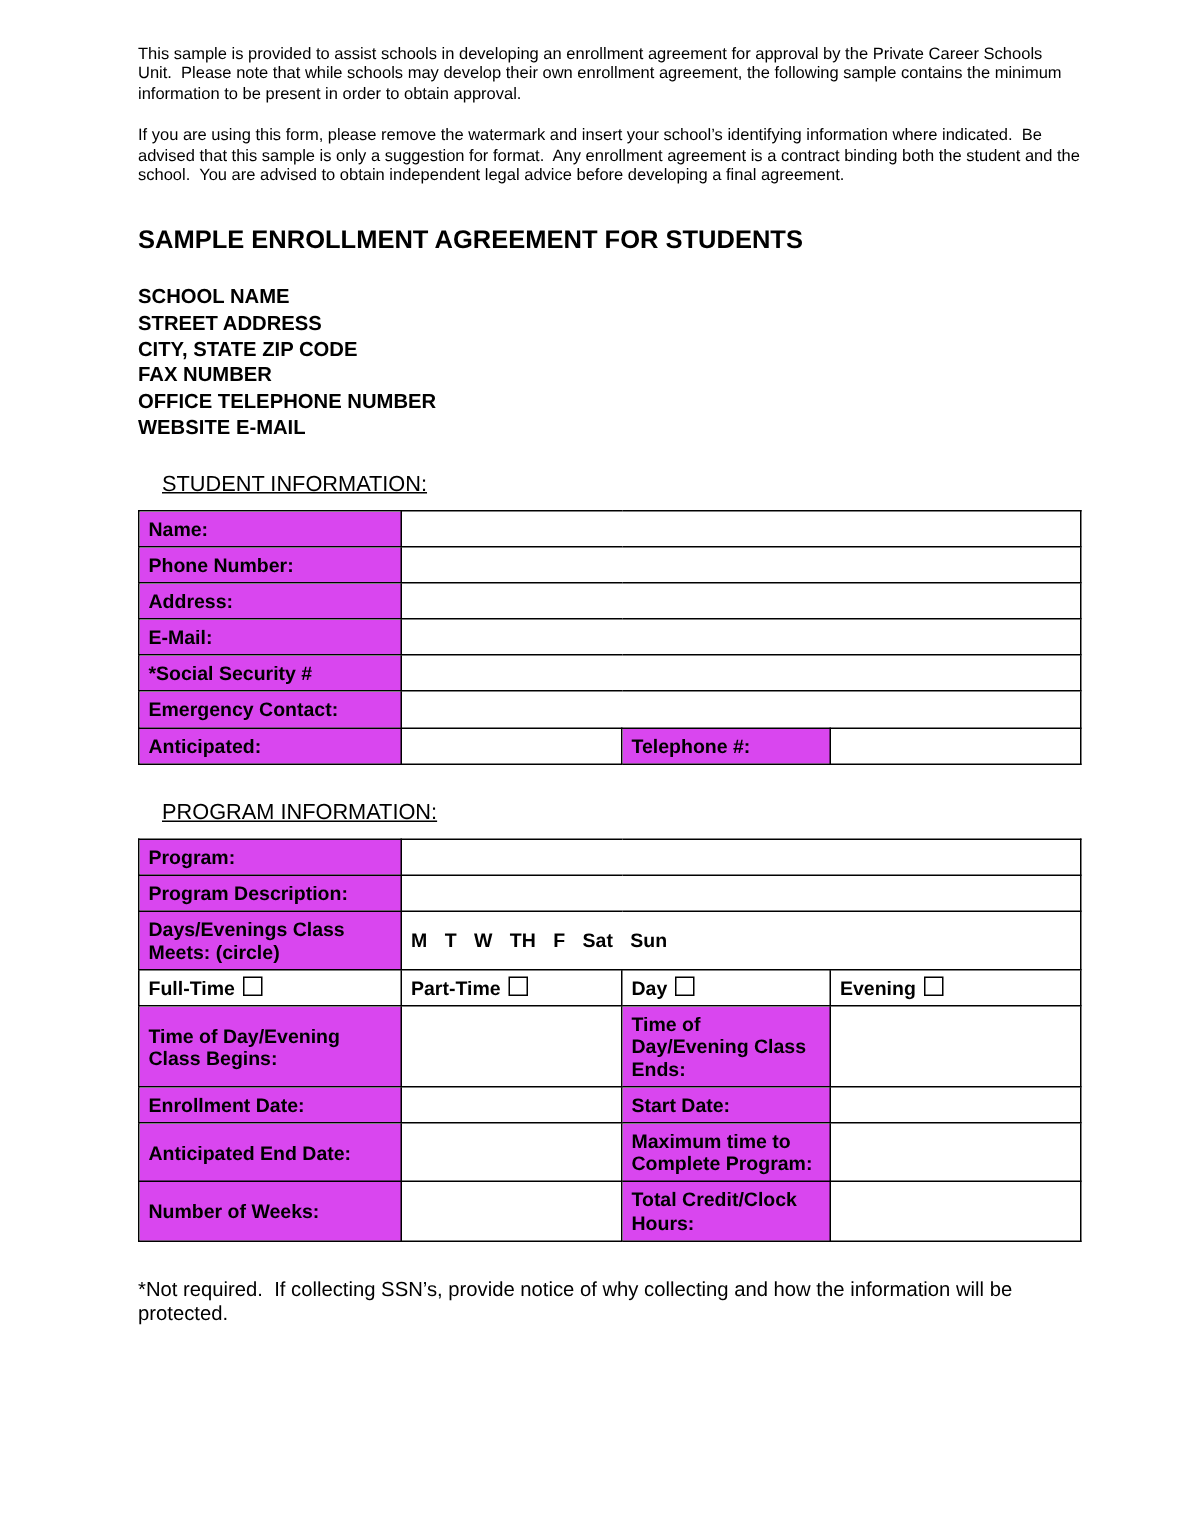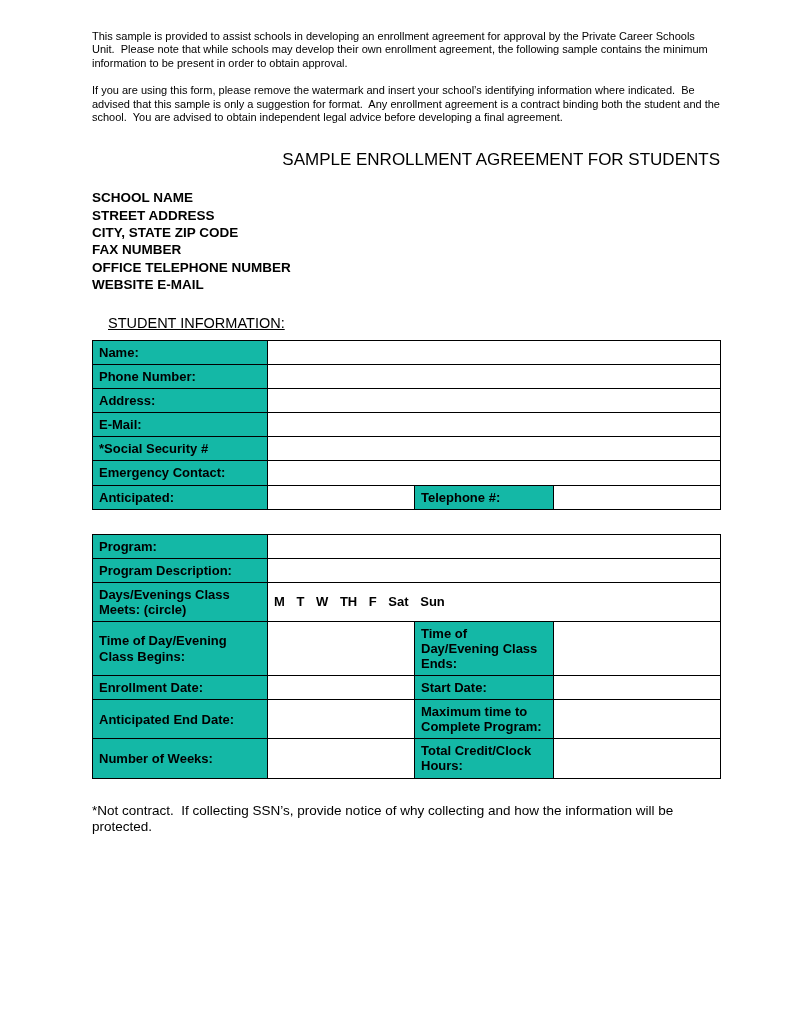--- a/index.html
+++ b/index.html
@@ -15,22 +15,22 @@
 
   .body-text {
     font-size: 11px;
     line-height: 1.22;
     margin: 0 0 14px 0;
     white-space: pre-wrap;
   }
 
   .doc-title {
     font-size: 17px;
-    font-weight: normal;
-    text-align: right;
+    font-weight: bold;
+    text-align: left;
     margin: 26px 0 19px 0;
   }
 
   .school-block {
     text-align: left;
     font-weight: bold;
     font-size: 13.5px;
     line-height: 1.28;
     margin-bottom: 22px;
   }
@@ -50,21 +50,21 @@
   }
   .form-table td {
     border: 1px solid #000000;
     padding: 4px 6px;
     font-size: 13px;
     line-height: 1.16;
     vertical-align: middle;
     overflow: hidden;
   }
   .label { font-weight: bold; }
-  .shade { background: #14b8a6; }
+  .shade { background: #d946ef; }
   .c1 { width: 175px; }
   .c2 { width: 147px; }
   .c3 { width: 139px; }
   .c4 { width: 167px; }
 
   .days {
     font-weight: bold;
     word-spacing: 8px;
   }
 
@@ -140,20 +140,21 @@
       </tr>
       <tr>
         <td class="label shade">Anticipated:</td>
         <td></td>
         <td class="label shade">Telephone #:</td>
         <td></td>
       </tr>
     </tbody>
   </table>
 
+  <h2 class="section-heading">PROGRAM INFORMATION:</h2>
 
   <table class="form-table">
     <colgroup>
         <col class="c1">
         <col class="c2">
         <col class="c3">
         <col class="c4">
       </colgroup>
     <tbody>
       <tr>
@@ -162,20 +163,34 @@
       </tr>
       <tr>
         <td class="label shade">Program Description:</td>
         <td colspan="3"></td>
       </tr>
       <tr>
         <td class="label shade">Days/Evenings Class Meets: (circle)</td>
         <td colspan="3" class="days">M T W TH F Sat Sun</td>
       </tr>
       <tr>
+        <td class="label">
+          <span>Full-Time</span><span class="checkbox"></span>
+        </td>
+        <td class="label">
+          <span>Part-Time</span><span class="checkbox"></span>
+        </td>
+        <td class="label">
+          <span>Day</span><span class="checkbox"></span>
+        </td>
+        <td class="label">
+          <span>Evening</span><span class="checkbox"></span>
+        </td>
+      </tr>
+      <tr>
         <td class="label shade">Time of Day/Evening Class Begins:</td>
         <td></td>
         <td class="label shade">Time of Day/Evening Class Ends:</td>
         <td></td>
       </tr>
       <tr>
         <td class="label shade">Enrollment Date:</td>
         <td></td>
         <td class="label shade">Start Date:</td>
         <td></td>
@@ -188,15 +203,15 @@
       </tr>
       <tr>
         <td class="label shade">Number of Weeks:</td>
         <td></td>
         <td class="label shade">Total Credit/Clock Hours:</td>
         <td></td>
       </tr>
     </tbody>
   </table>
 
-  <p class="footnote">*Not contract.  If collecting SSN’s, provide notice of why collecting and how the information will be protected.</p>
+  <p class="footnote">*Not required.  If collecting SSN’s, provide notice of why collecting and how the information will be protected.</p>
 
 </div>
 
 </body></html>

